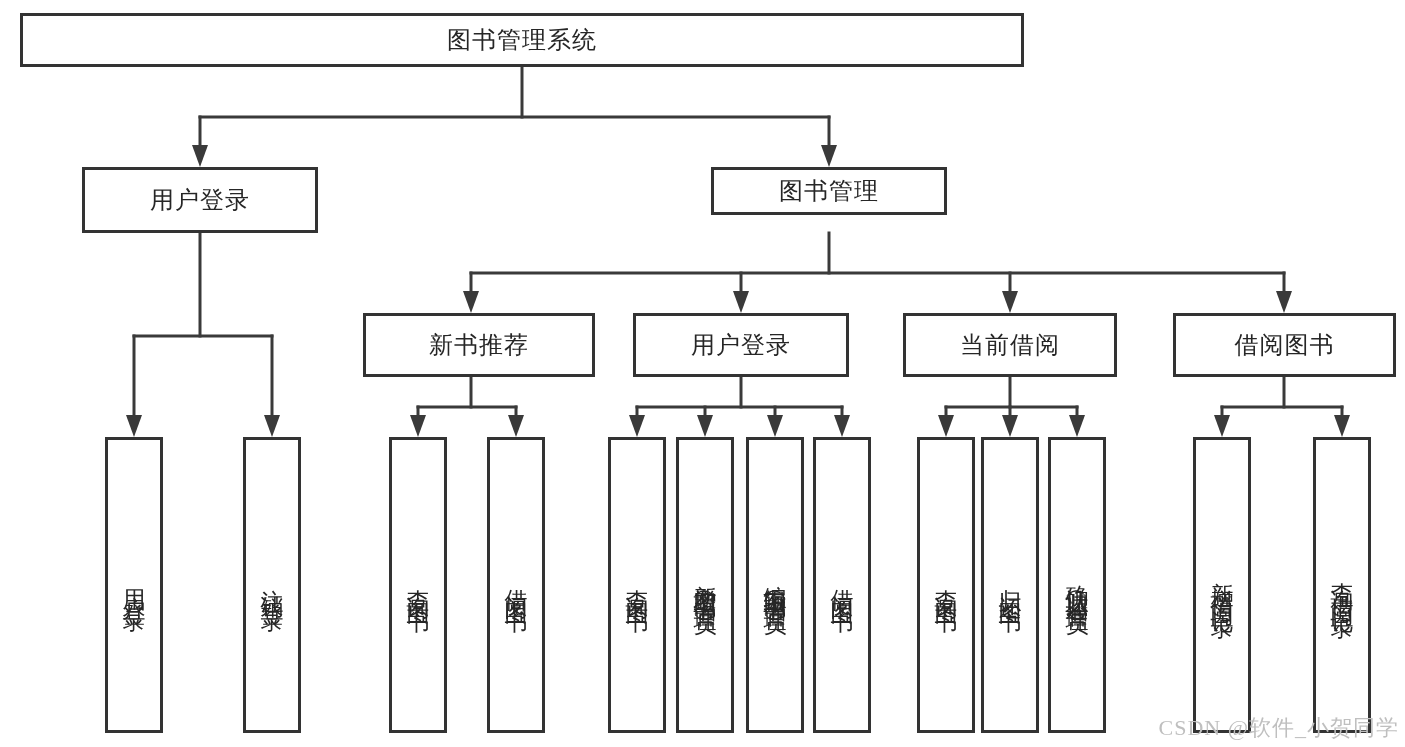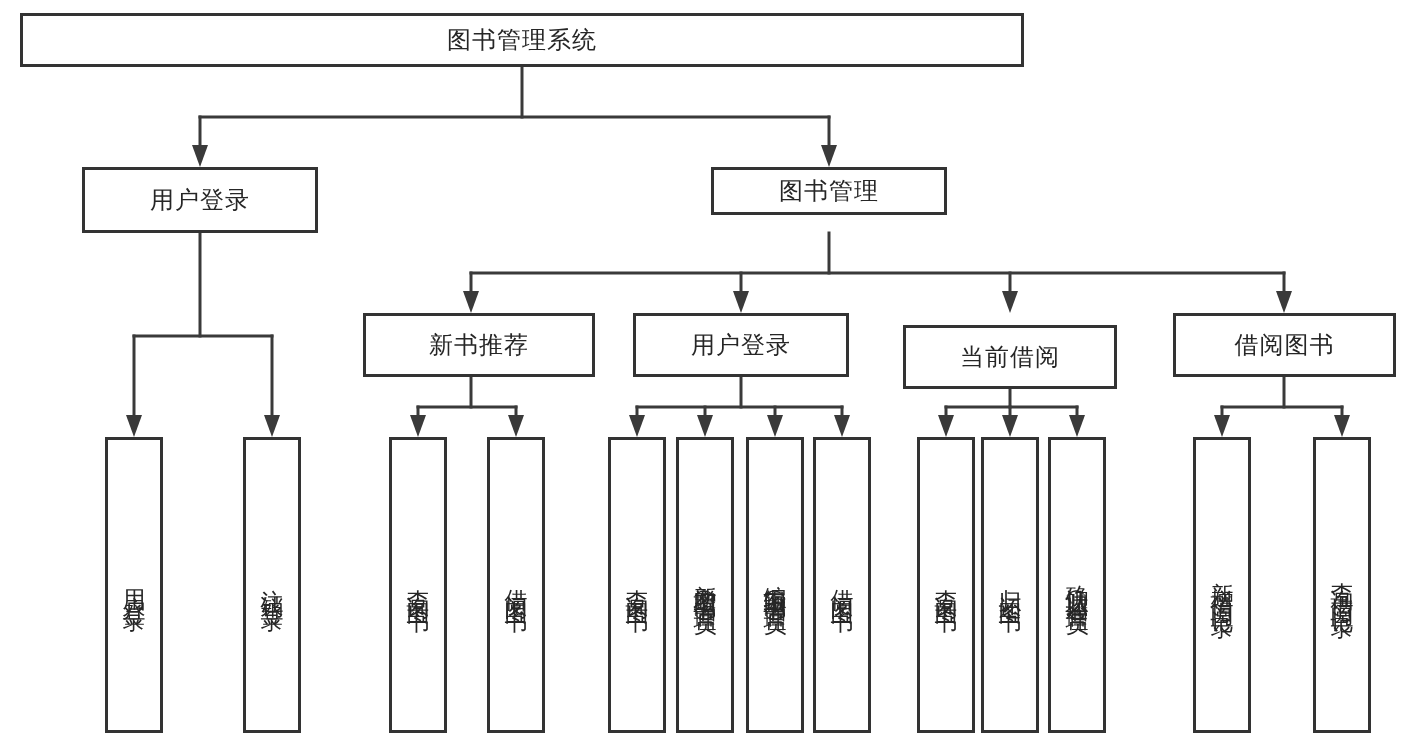--- a/index.html
+++ b/index.html
@@ -100,21 +100,21 @@
       </div>
       <div class="node h" style="left: 711px; top: 167px; width: 236px; height: 48px;">
         <span class="label">图书管理</span>
       </div>
       <div class="node h" style="left: 363px; top: 313px; width: 232px; height: 64px; justify-content: center;">
         <span class="label">新书推荐</span>
       </div>
       <div class="node h" style="left: 633px; top: 313px; width: 216px; height: 64px;">
         <span class="label">用户登录</span>
       </div>
-      <div class="node h" style="left: 903px; top: 313px; width: 214px; height: 64px; margin-top: 12px;">
+      <div class="node h" style="left: 903px; top: 313px; width: 214px; height: 64px;">
         <span class="label">当前借阅</span>
       </div>
       <div class="node h" style="left: 1173px; top: 313px; width: 223px; height: 64px;">
         <span class="label">借阅图书</span>
       </div>
       <div class="node v" style="left: 105px; top: 437px; width: 58px; height: 296px;">
         <span class="label">用户登录</span>
       </div>
       <div class="node v" style="left: 243px; top: 437px; width: 58px; height: 296px;">
         <span class="label">注销登录</span>
@@ -146,13 +146,14 @@
       <div class="node v long" style="left: 1048px; top: 437px; width: 58px; height: 296px;">
         <span class="label">确认归还（管理员）</span>
       </div>
       <div class="node v" style="left: 1193px; top: 437px; width: 58px; height: 296px;">
         <span class="label">新增借阅记录</span>
       </div>
       <div class="node v" style="left: 1313px; top: 437px; width: 58px; height: 296px;">
         <span class="label">查询借阅记录</span>
       </div>
     </div>
+  <div class="watermark">CSDN @软件_小贺同学</div>
 </div>
 
 </body></html>

